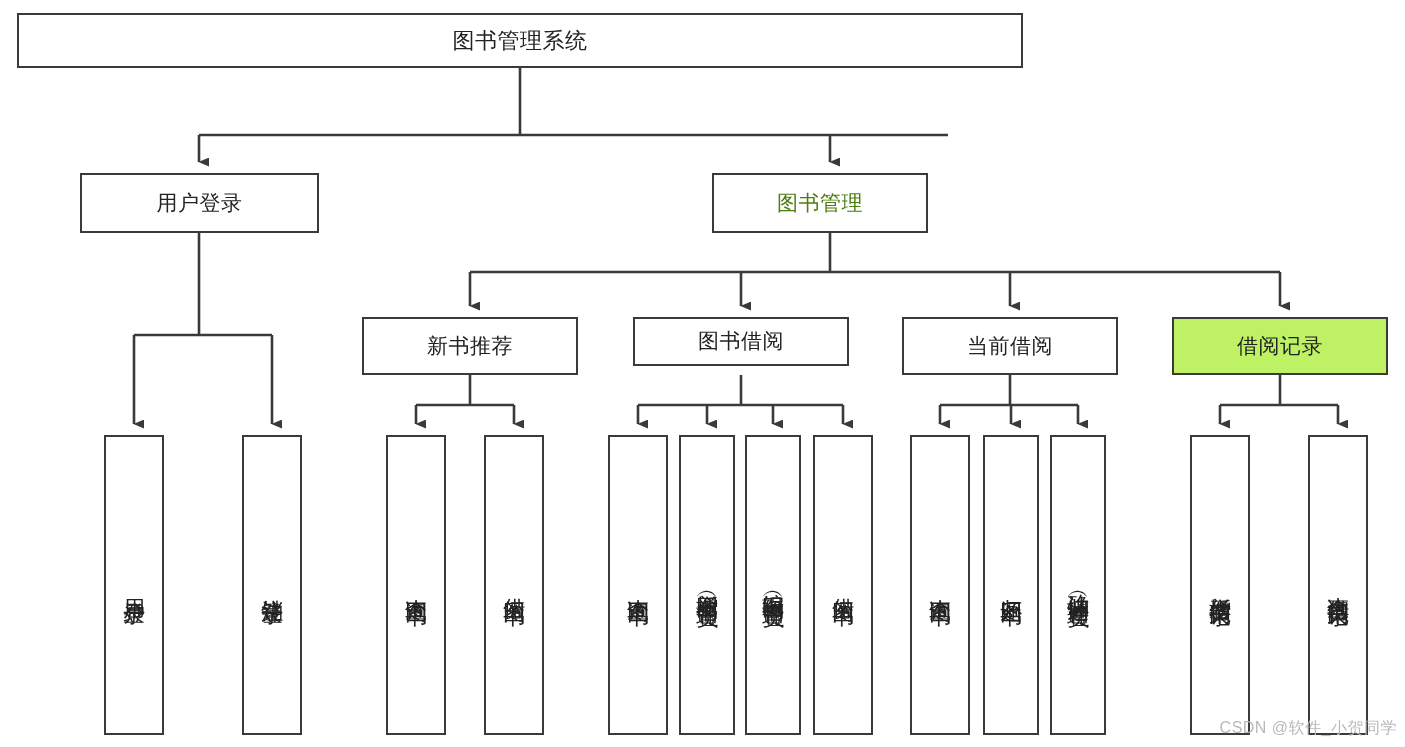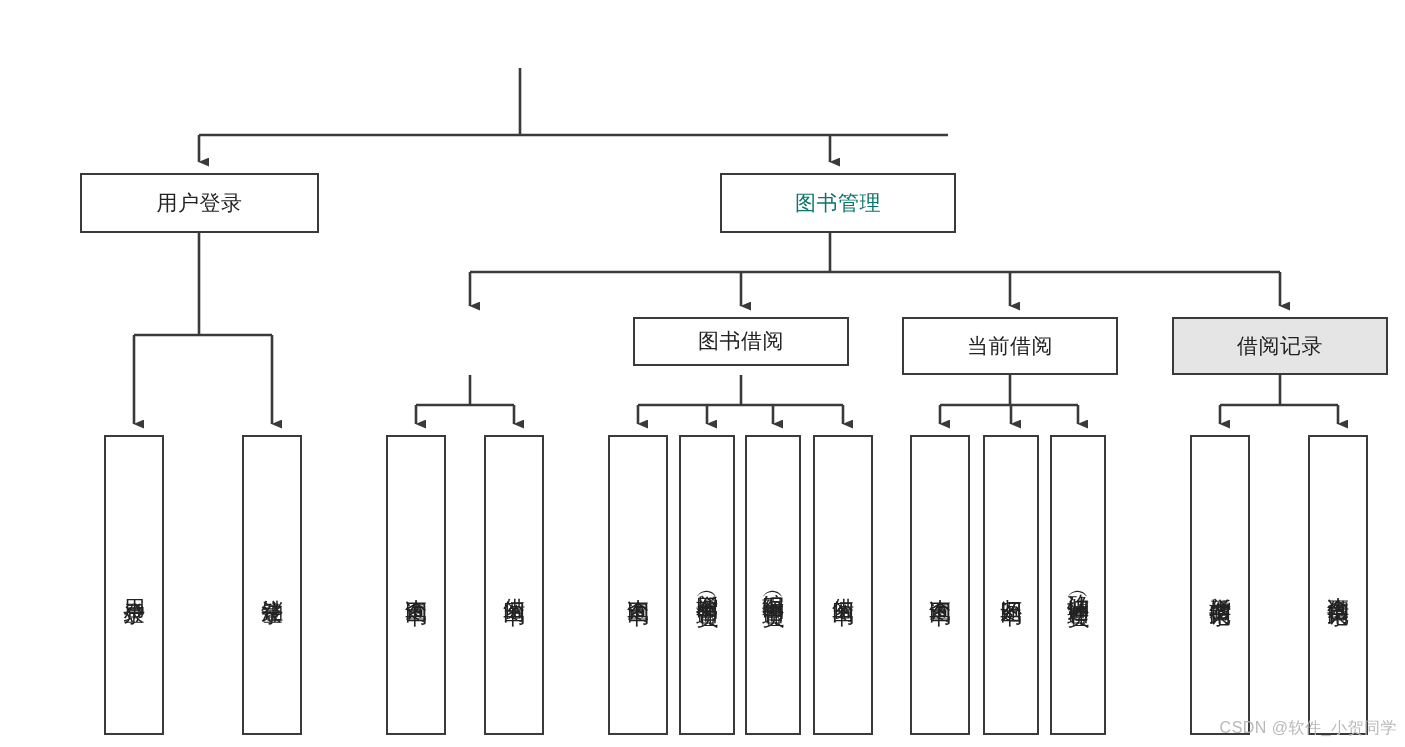--- a/index.html
+++ b/index.html
@@ -125,35 +125,41 @@
       <path d="M1011,405 L1011,424" marker-end="url(#arrowhead)"></path>
       <path d="M1078,405 L1078,424" marker-end="url(#arrowhead)"></path>
 
       <path d="M1280,375 L1280,405"></path>
       <path d="M1220,405 L1338,405"></path>
       <path d="M1220,405 L1220,424" marker-end="url(#arrowhead)"></path>
       <path d="M1338,405 L1338,424" marker-end="url(#arrowhead)"></path>
     </g>
   </svg>
 
+  <div class="node root horiz" style="left: 17px; top: 13px; width: 1006px; height: 55px; border-color: rgb(58, 58, 58); background: rgb(255, 255, 255); color: rgb(34, 34, 34);">
+    <span class="label">图书管理系统</span>
+  </div>
 
   <div class="node horiz" style="left: 80px; top: 173px; width: 239px; height: 60px; border-color: rgb(58, 58, 58); background: rgb(255, 255, 255); color: rgb(34, 34, 34);">
     <span class="label">用户登录</span>
   </div>
-  <div class="node horiz" style="left: 712px; top: 173px; width: 236px; height: 60px; border-color: rgb(58, 58, 58); background: rgb(255, 255, 255); color: #0f766e; margin-left: 8px;">
+  <div class="node horiz" style="left: 712px; top: 173px; width: 216px; height: 60px; border-color: rgb(58, 58, 58); background: rgb(255, 255, 255); color: #4d7c0f;">
     <span class="label">图书管理</span>
   </div>
 
+  <div class="node horiz" style="left: 362px; top: 317px; width: 216px; height: 58px; border-color: rgb(58, 58, 58); background: rgb(255, 255, 255); color: rgb(34, 34, 34);">
+    <span class="label">新书推荐</span>
+  </div>
   <div class="node horiz" style="left: 633px; top: 317px; width: 216px; height: 49px; border-color: rgb(58, 58, 58); background: rgb(255, 255, 255); color: rgb(34, 34, 34);">
     <span class="label">图书借阅</span>
   </div>
   <div class="node horiz" style="left: 902px; top: 317px; width: 216px; height: 58px; border-color: rgb(58, 58, 58); background: rgb(255, 255, 255); color: rgb(34, 34, 34);">
     <span class="label">当前借阅</span>
   </div>
-  <div class="node horiz" style="left: 1172px; top: 317px; width: 216px; height: 58px; border-color: rgb(58, 58, 58); background: #e5e5e5; color: rgb(34, 34, 34);">
+  <div class="node horiz" style="left: 1172px; top: 317px; width: 216px; height: 58px; border-color: rgb(58, 58, 58); background: #bef264; color: rgb(34, 34, 34);">
     <span class="label">借阅记录</span>
   </div>
 
   <div class="node vert" style="left: 104px; top: 435px; width: 60px; height: 300px; border-color: rgb(58, 58, 58); background: rgb(255, 255, 255); color: rgb(34, 34, 34);">
     <span class="label">用户登录</span>
   </div>
   <div class="node vert" style="left: 242px; top: 435px; width: 60px; height: 300px; border-color: rgb(58, 58, 58); background: rgb(255, 255, 255); color: rgb(34, 34, 34);">
     <span class="label">注销登录</span>
   </div>
   <div class="node vert" style="left: 386px; top: 435px; width: 60px; height: 300px; border-color: rgb(58, 58, 58); background: rgb(255, 255, 255); color: rgb(34, 34, 34);">

